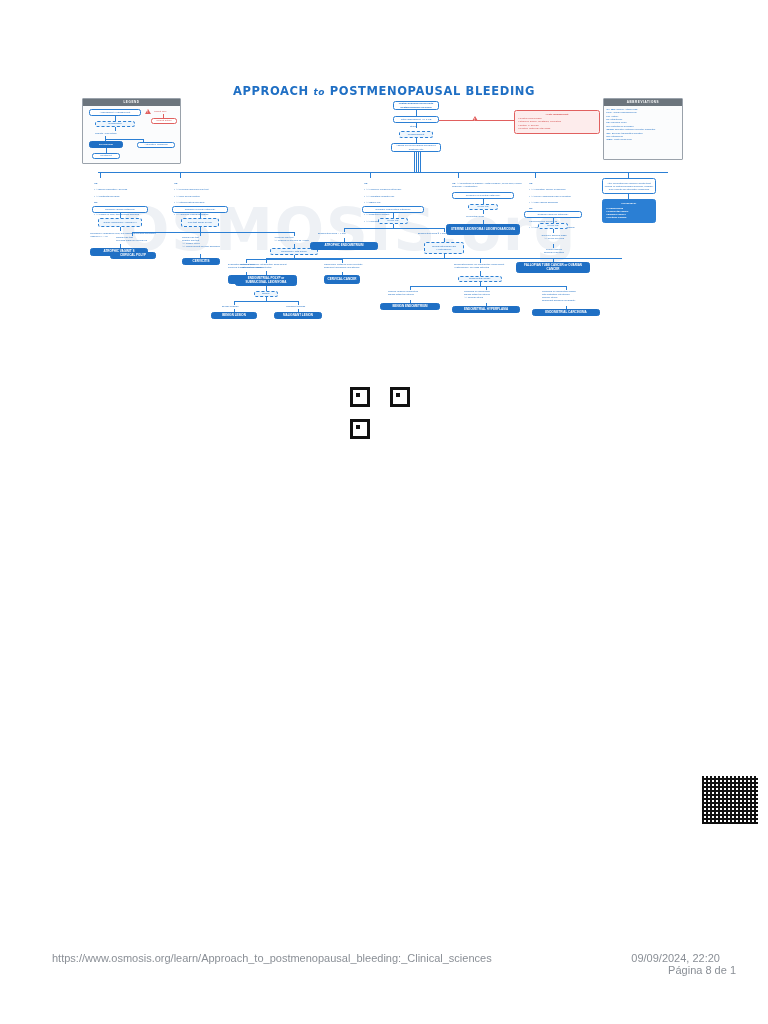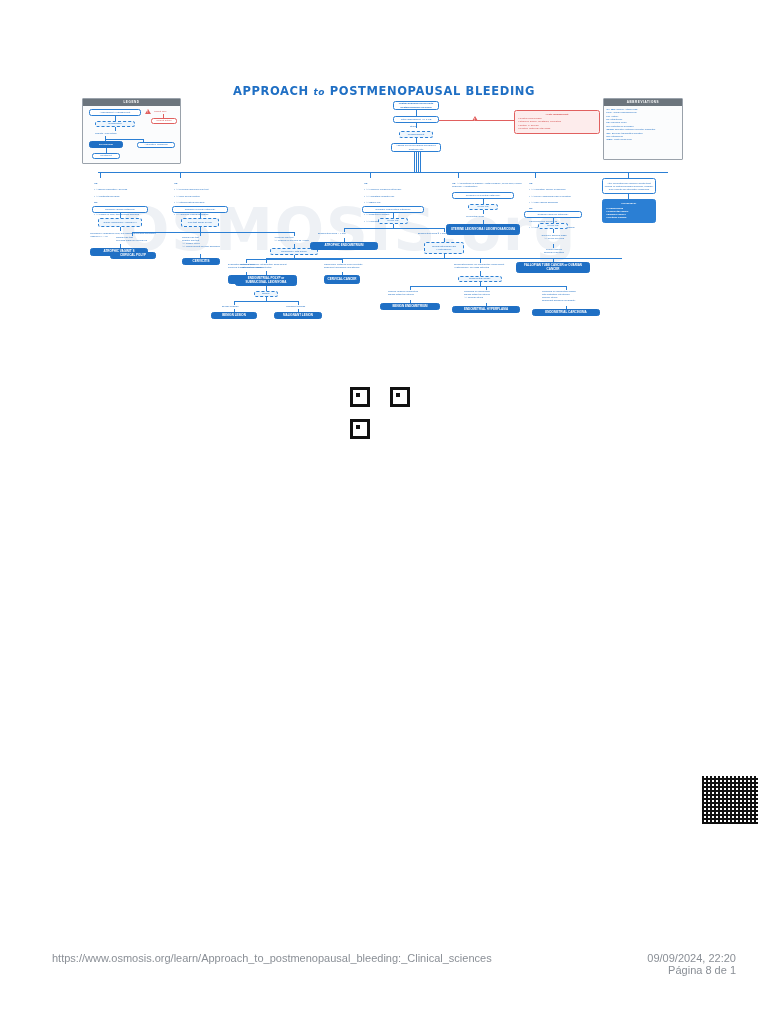--- a/index.html
+++ b/index.html
@@ -118,21 +118,21 @@
   .qr-wrap{position:absolute;left:350px;top:387px;width:60px;height:52px;}
   .qr-eye{position:absolute;width:14px;height:14px;border:3px solid #111;background:#fff;}
   .qr-eye i{position:absolute;left:3px;top:3px;width:4px;height:4px;background:#111;display:block;}
 
   
   .footer{
     position:absolute;left:0;right:0;top:950px;height:40px;
     font-size:11px;color:#8a8f96;
   }
   .f-url{position:absolute;left:52px;top:2px;}
-  .f-date{position:absolute;right:32px;top:2px;text-align:right;}
+  .f-date{position:absolute;right:48px;top:2px;text-align:right;}
   .f-page{position:absolute;right:32px;top:14px;text-align:right;}
 </style>
 </head>
 <body>
 
 <div class="page">
 
   <div class="title">
     <span>APPROACH</span>
     <span class="sm">to</span>

